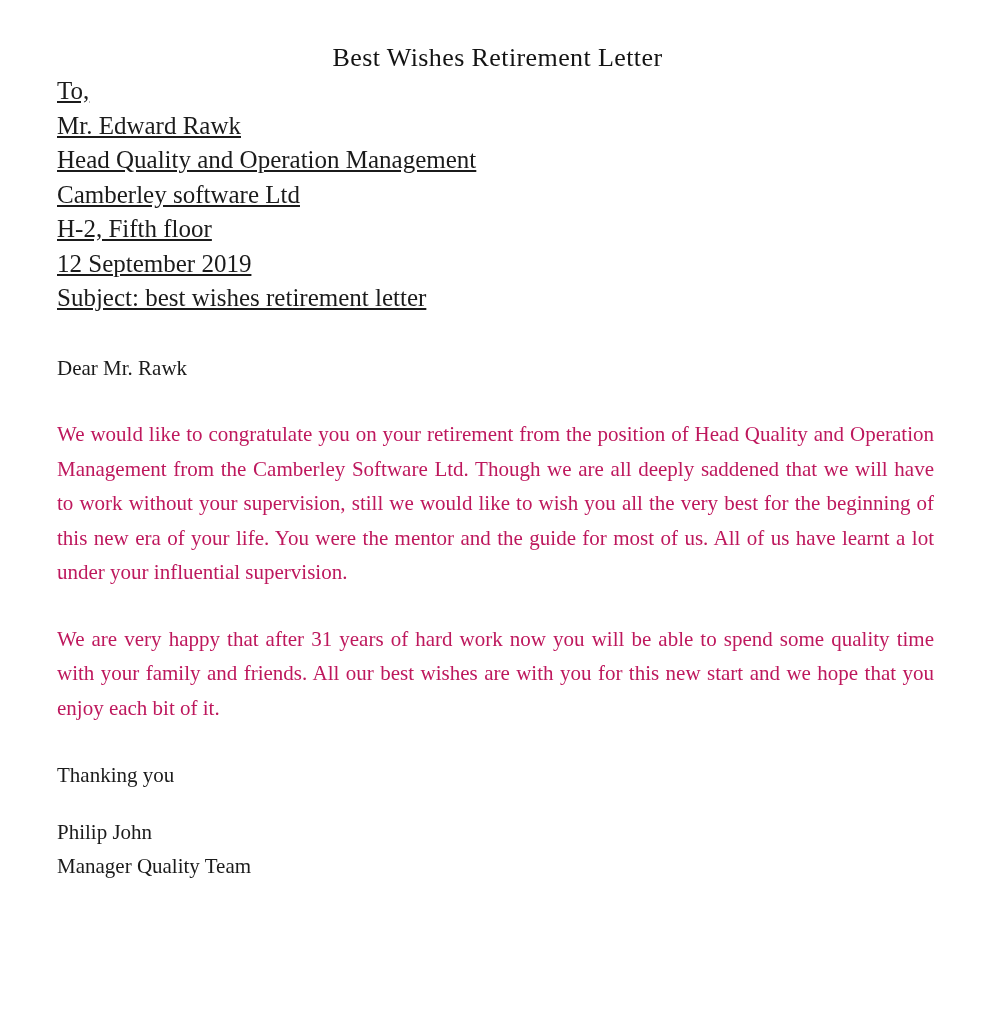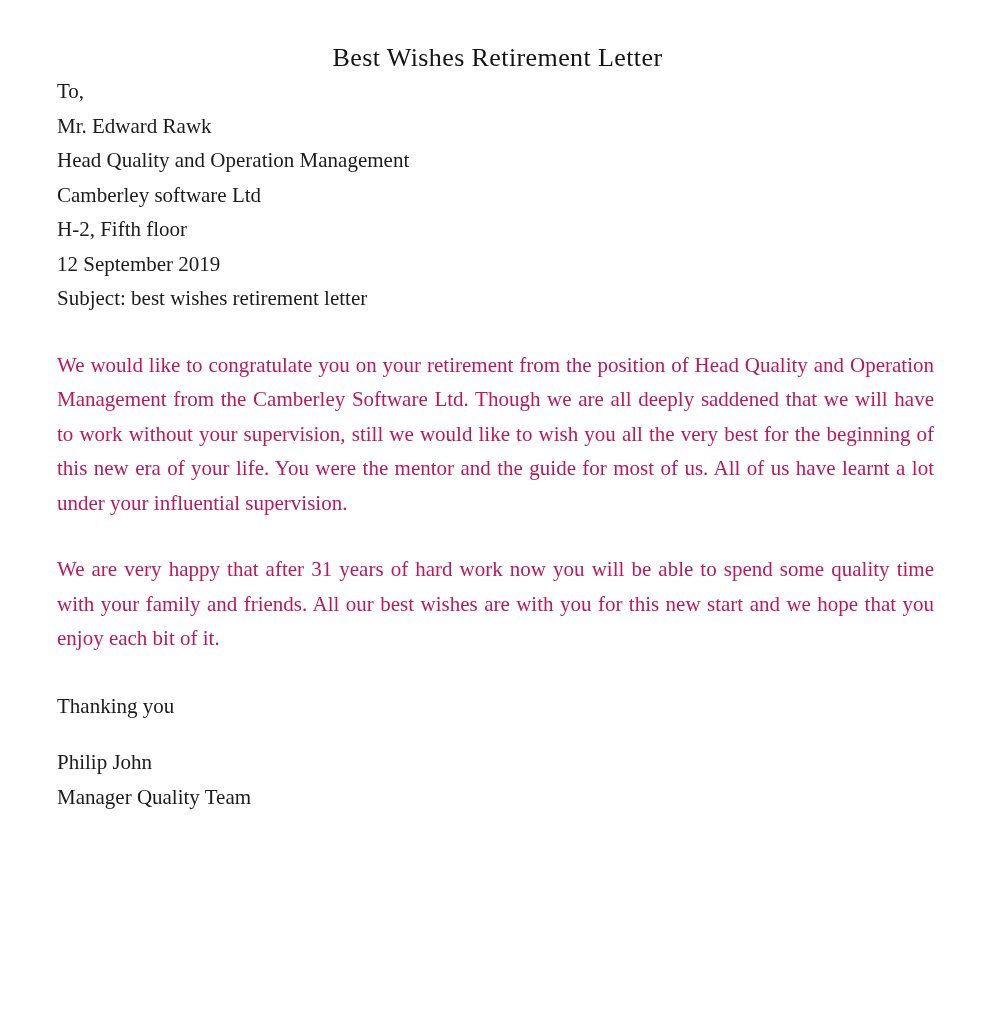--- a/index.html
+++ b/index.html
@@ -43,24 +43,25 @@
     left: 57px;
     top: 74px;
     width: 877px;
   }
 
   .address-block {
     margin: 0;
   }
 
   .addr-line {
-    font-size: 21px;
+    font-size: 25px;
     line-height: 34.5px;
     color: #1b1b1b;
     white-space: nowrap;
+    text-decoration: underline;
   }
 
   .salutation {
     font-size: 21px;
     line-height: 34.5px;
     margin-top: 35px;
     color: #1b1b1b;
   }
 
   .para {
@@ -102,20 +103,21 @@
     <div class="address-block">
       <div class="addr-line">To,</div>
       <div class="addr-line">Mr. Edward Rawk</div>
       <div class="addr-line">Head Quality and Operation Management</div>
       <div class="addr-line">Camberley software Ltd</div>
       <div class="addr-line">H-2, Fifth floor</div>
       <div class="addr-line">12 September 2019</div>
       <div class="addr-line">Subject: best wishes retirement letter</div>
     </div>
 
+    <div class="salutation">Dear Mr. Rawk</div>
 
     <p class="para">We would like to congratulate you on your retirement from the position of Head Quality and Operation Management from the Camberley Software Ltd. Though we are all deeply saddened that we will have to work without your supervision, still we would like to wish you all the very best for the beginning of this new era of your life. You were the mentor and the guide for most of us. All of us have learnt a lot under your influential supervision.</p>
 
     <p class="para">We are very happy that after 31 years of hard work now you will be able to spend some quality time with your family and friends. All our best wishes are with you for this new start and we hope that you enjoy each bit of it.</p>
 
     <div class="closing">Thanking you</div>
 
     <div class="sign-block">
       <div class="sign-line">Philip John</div>
       <div class="sign-line">Manager Quality Team</div>

